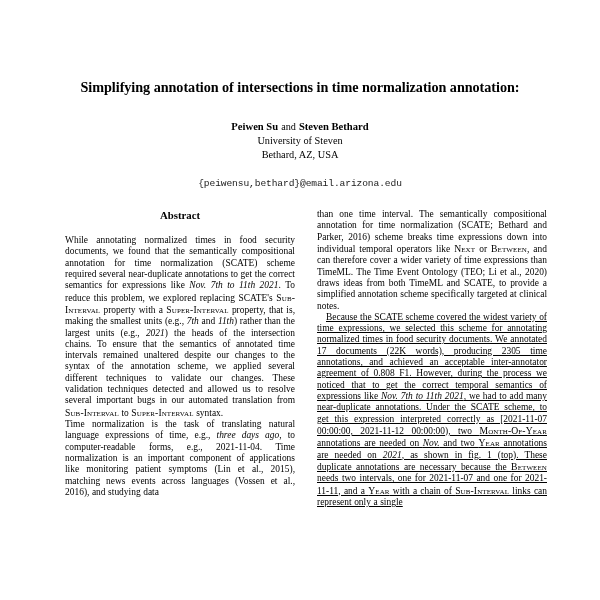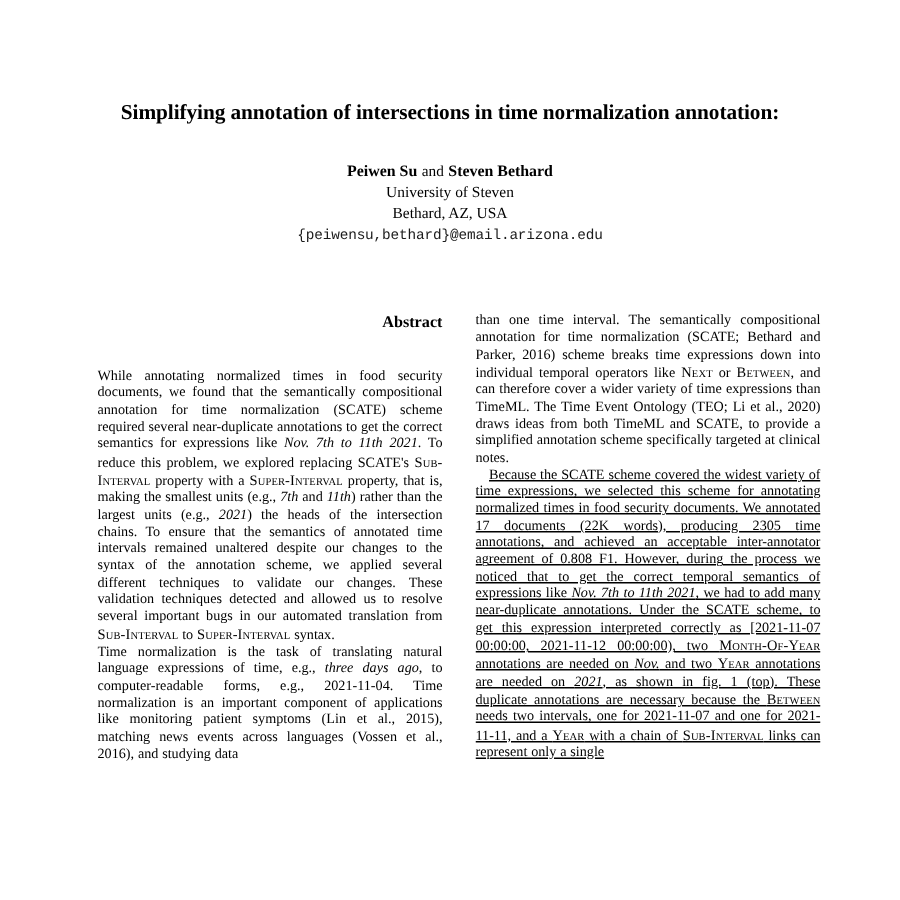--- a/index.html
+++ b/index.html
@@ -15,21 +15,21 @@
     font-family: "Liberation Serif", "DejaVu Serif", serif;
     color: #000000;
     -webkit-font-smoothing: antialiased;
   }
 
   .page {
     position: relative;
     width: 600px;
     height: 600px;
     box-sizing: border-box;
-    padding: 0;
+    padding: 12px;
   }
 
   
   .title-block {
     padding: 66px 62px 0 62px;
     text-align: center;
   }
   .paper-title {
     font-size: 14.2px;
     font-weight: bold;
@@ -55,21 +55,21 @@
     padding: 0 3px;
   }
   .affiliation {
     font-size: 10.3px;
     line-height: 14.2px;
   }
   .email {
     font-family: "Liberation Mono", "DejaVu Sans Mono", monospace;
     font-size: 9.6px;
     letter-spacing: -0.1px;
-    margin-top: 0;
+    margin-top: 15px;
     color: #1a1a1a;
   }
 
   
   .columns {
     position: absolute;
     top: 196px;
     left: 0;
     width: 600px;
     height: 404px;
@@ -81,35 +81,35 @@
     width: 230px;
     height: 404px;
     overflow: hidden;
   }
   .col-left  { left: 65px; }
   .col-right { left: 317px; }
 
   .abstract-heading {
     font-size: 10.8px;
     font-weight: bold;
-    text-align: right;
+    text-align: center;
     margin: 13px 0 0 0;
     line-height: 13px;
   }
 
   p.body-text {
     font-size: 9.45px;
     line-height: 11.32px;
     text-align: justify;
     text-justify: inter-word;
     margin: 0;
     hyphens: none;
     word-spacing: 0.02em;
   }
-  p.abstract-first { margin-top: 24px; }
+  p.abstract-first { margin-top: 13px; }
   p.indent { text-indent: 9px; text-decoration: underline; }
   p.cont   { text-indent: 0; }
 
   .section-heading {
     font-size: 11.6px;
     font-weight: bold;
     margin: 15px 0 6.5px 0;
     line-height: 13px;
   }
   .section-heading .secnum {

